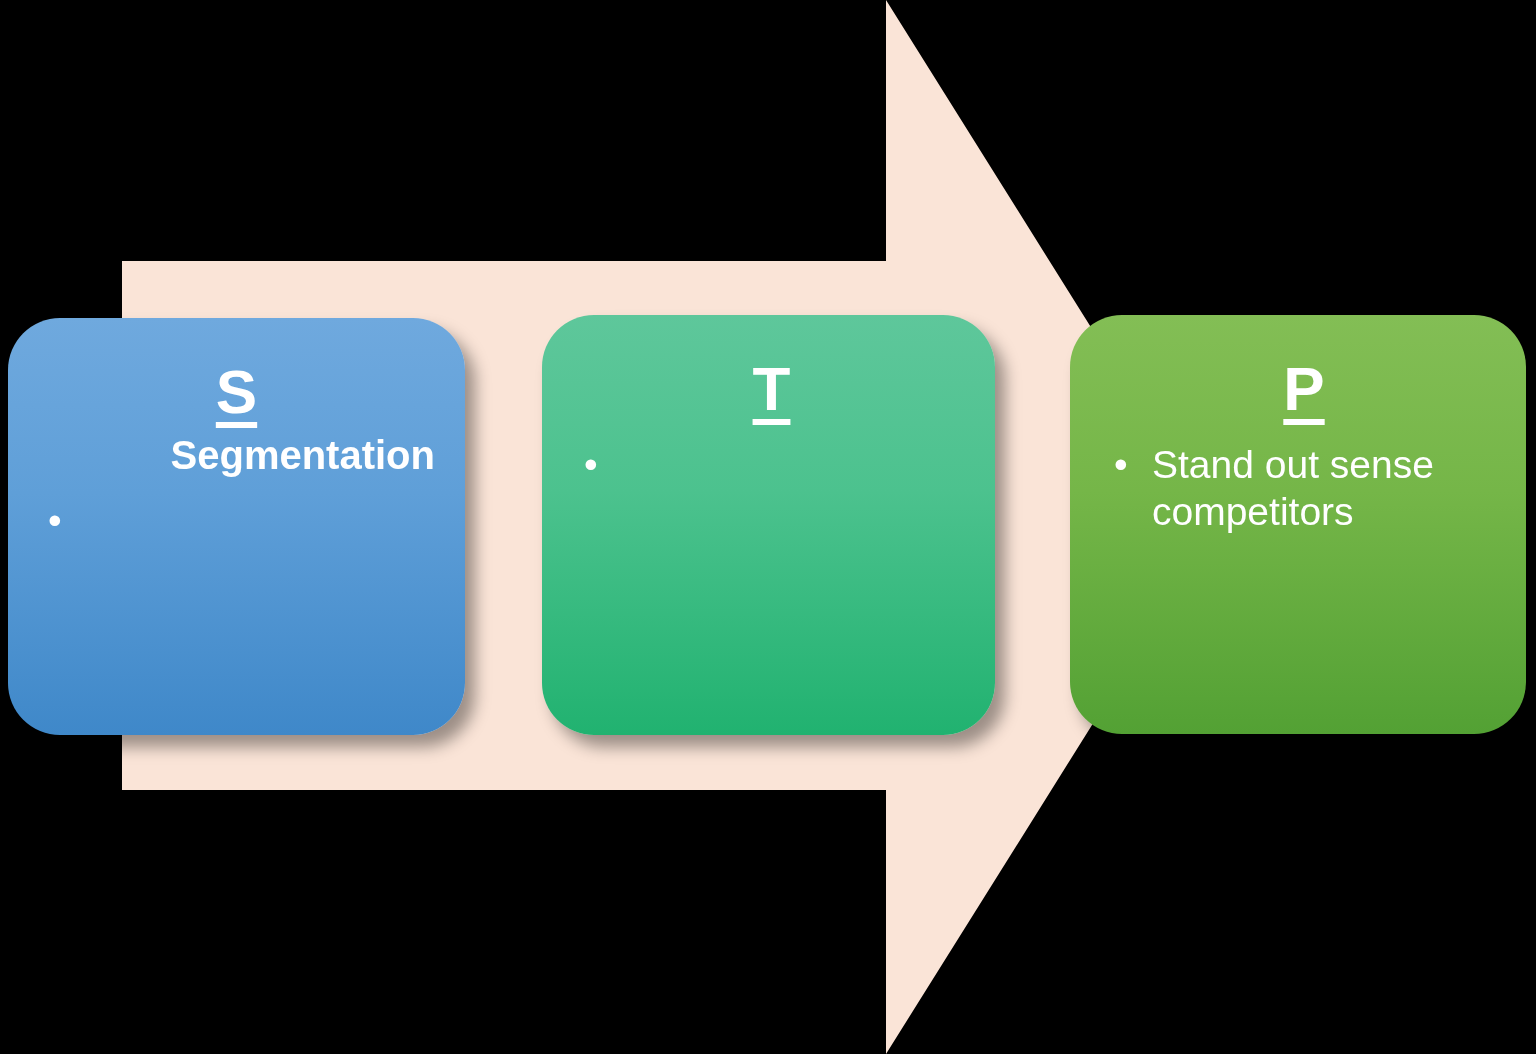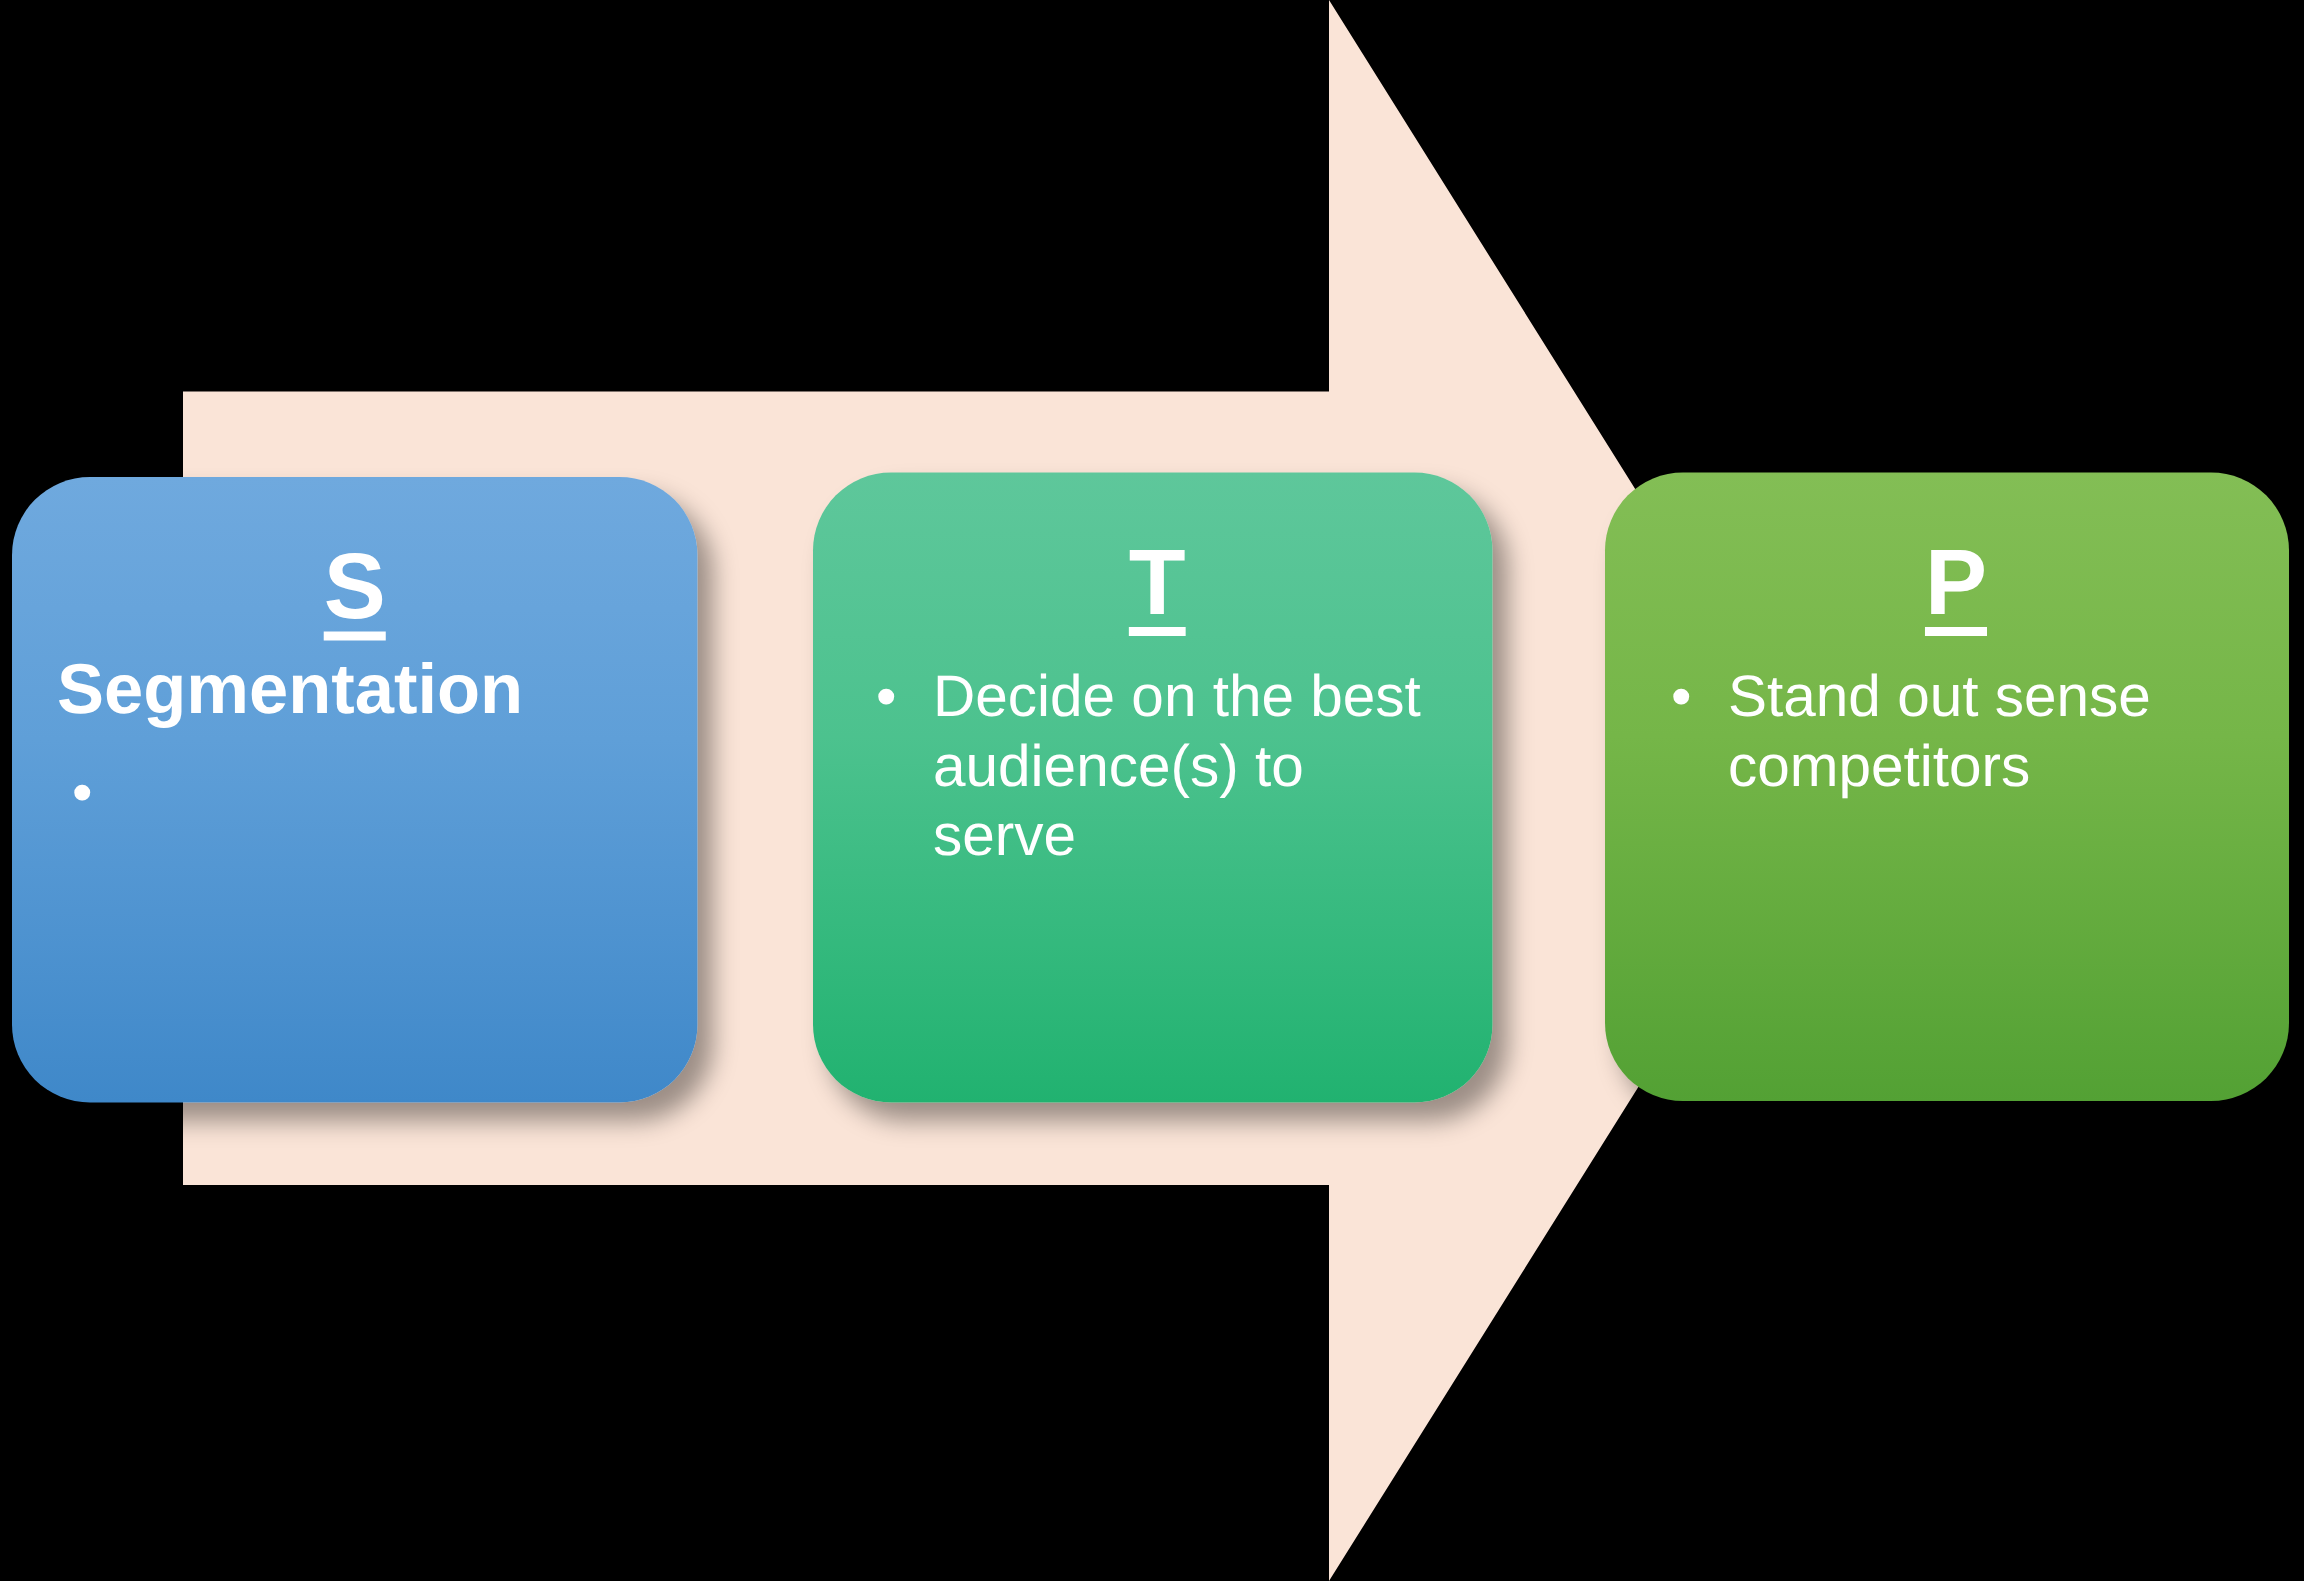--- a/index.html
+++ b/index.html
@@ -52,23 +52,23 @@
     font-size: 62px;
     line-height: 0.98;
     letter-spacing: 0px;
     text-decoration: underline;
     text-underline-offset: 9px;
     text-decoration-thickness: 6px;
   }
 
   .stage-title {
     display: block;
-    text-align: left;
+    text-align: right;
     font-weight: bold;
-    font-size: 47px;
+    font-size: 40px;
     line-height: 1.04;
     margin-top: 12px;
   }
 
   .bullet-list {
     margin: 22px 0 0 0;
     padding: 0;
     list-style: none;
   }
 
@@ -137,21 +137,20 @@
       </ul>
     </div>
   </div>
 
   <div class="stage-card" id="card-targeting">
     <div class="card-inner">
       <span class="stage-letter">T</span>
       <ul class="bullet-list">
         <li class="bullet-item">
           <span class="bullet-dot">•</span>
-          <span>Decide on the best audience(s) to serve</span>
         </li>
       </ul>
     </div>
   </div>
 
   <div class="stage-card" id="card-positioning">
     <div class="card-inner">
       <span class="stage-letter">P</span>
       <ul class="bullet-list">
         <li class="bullet-item">

